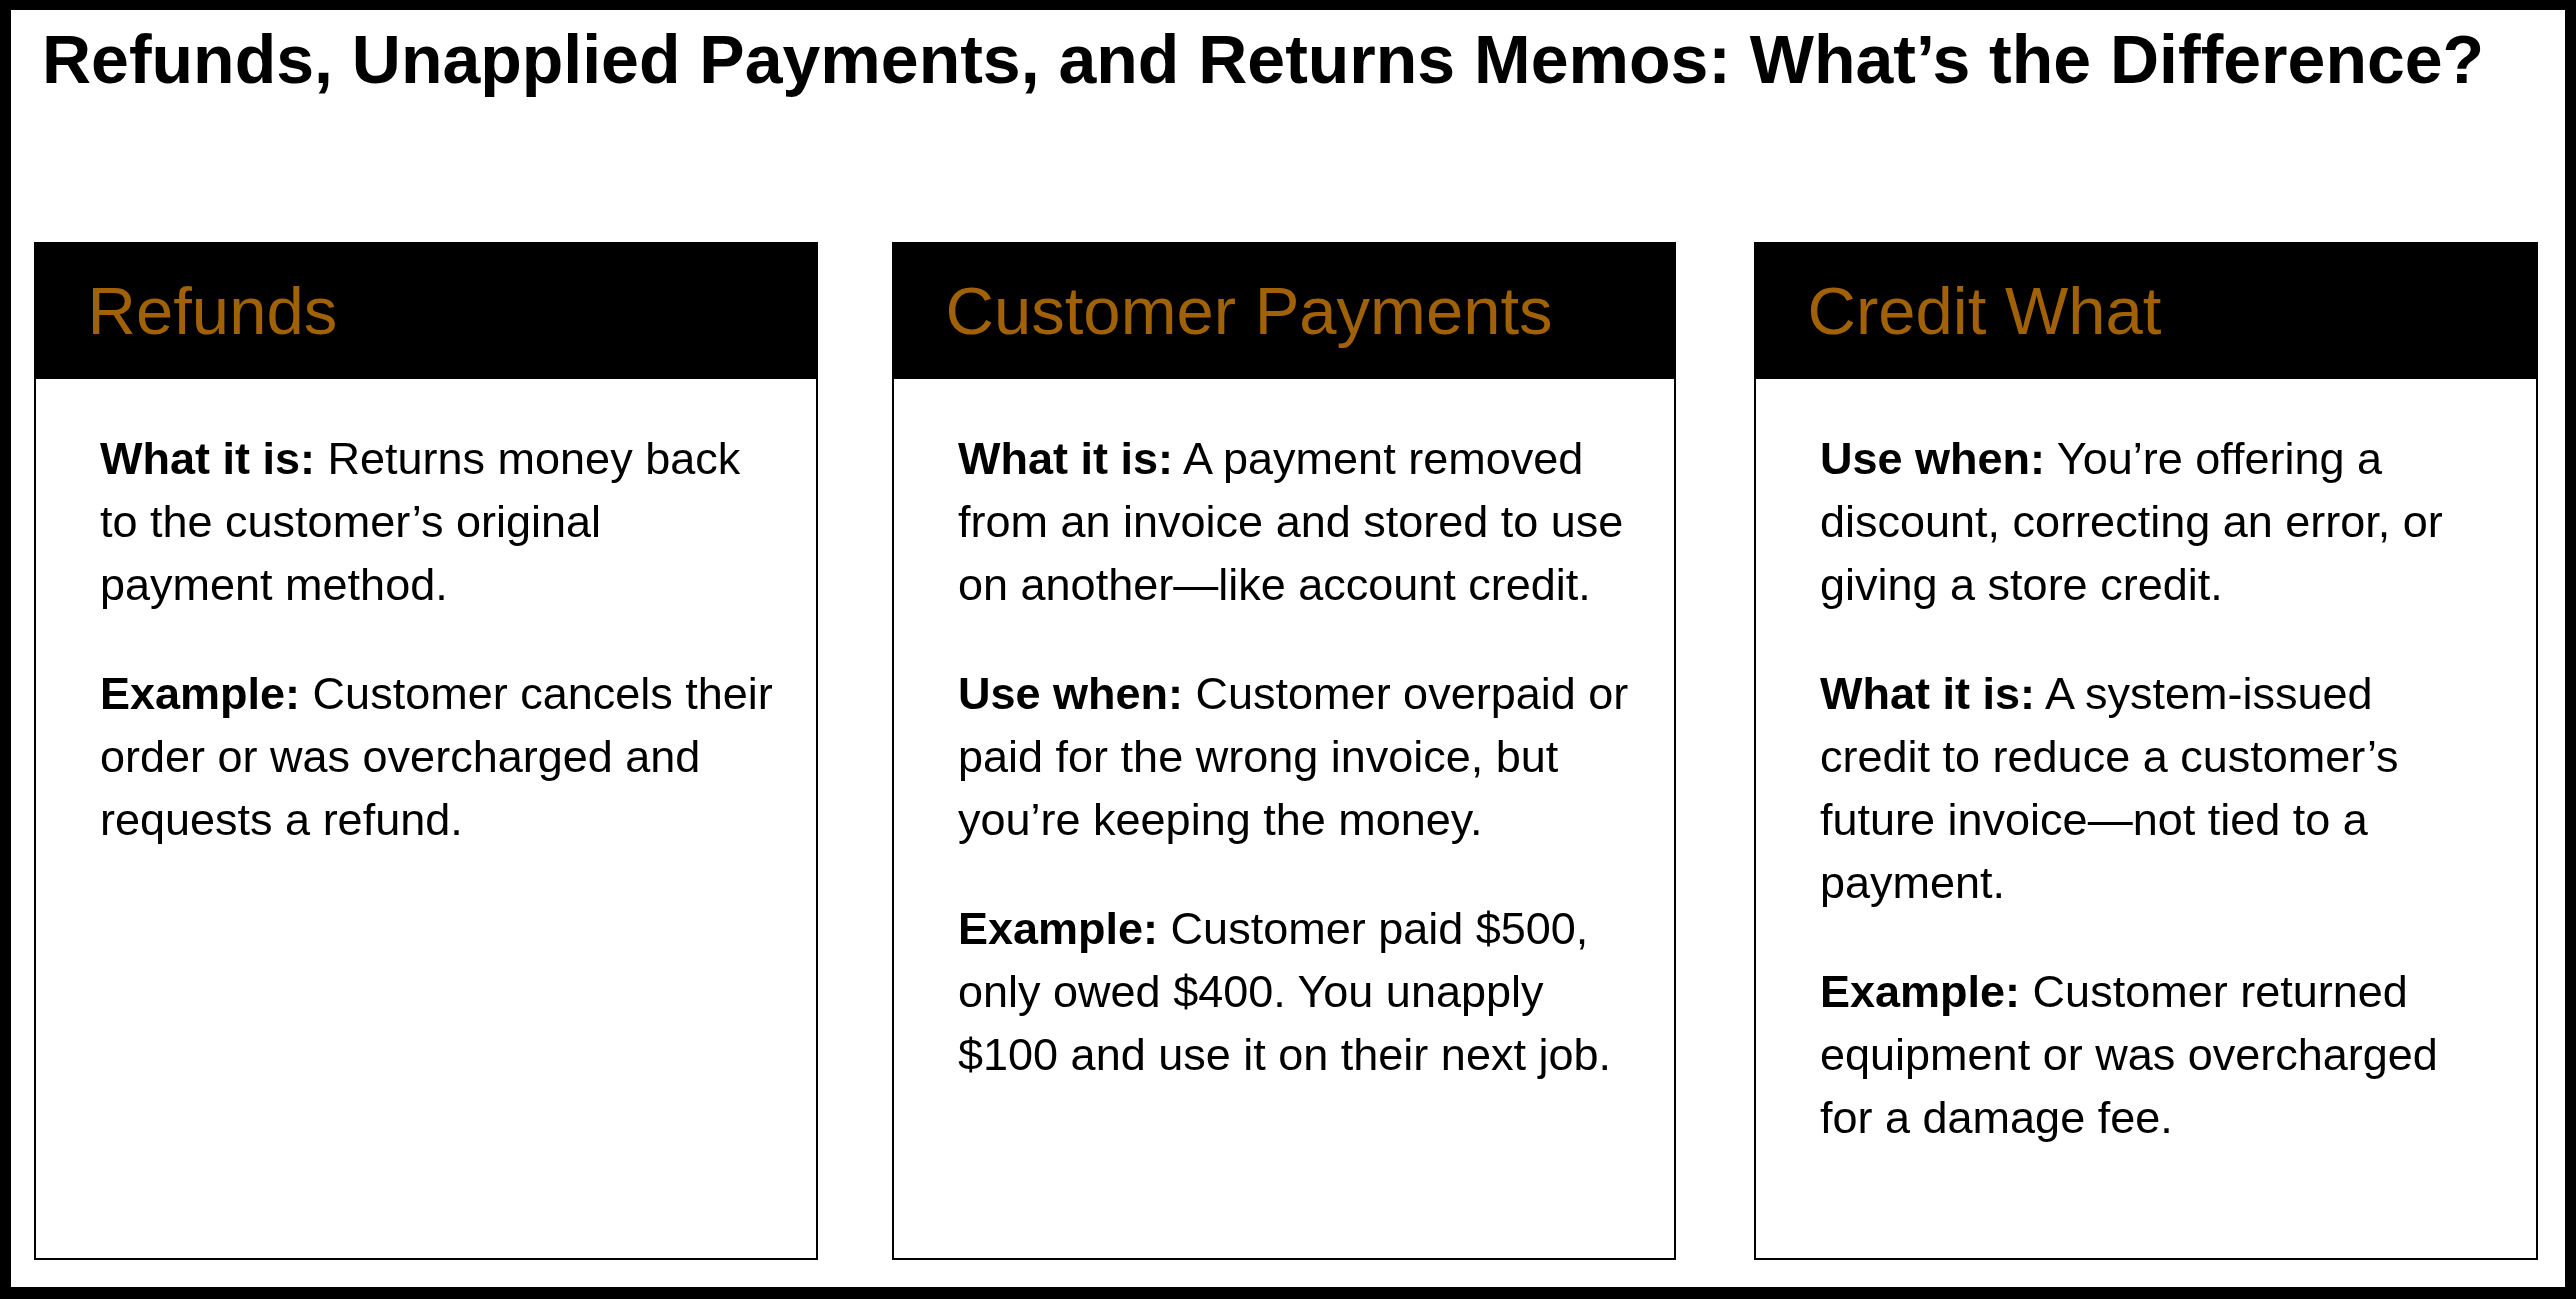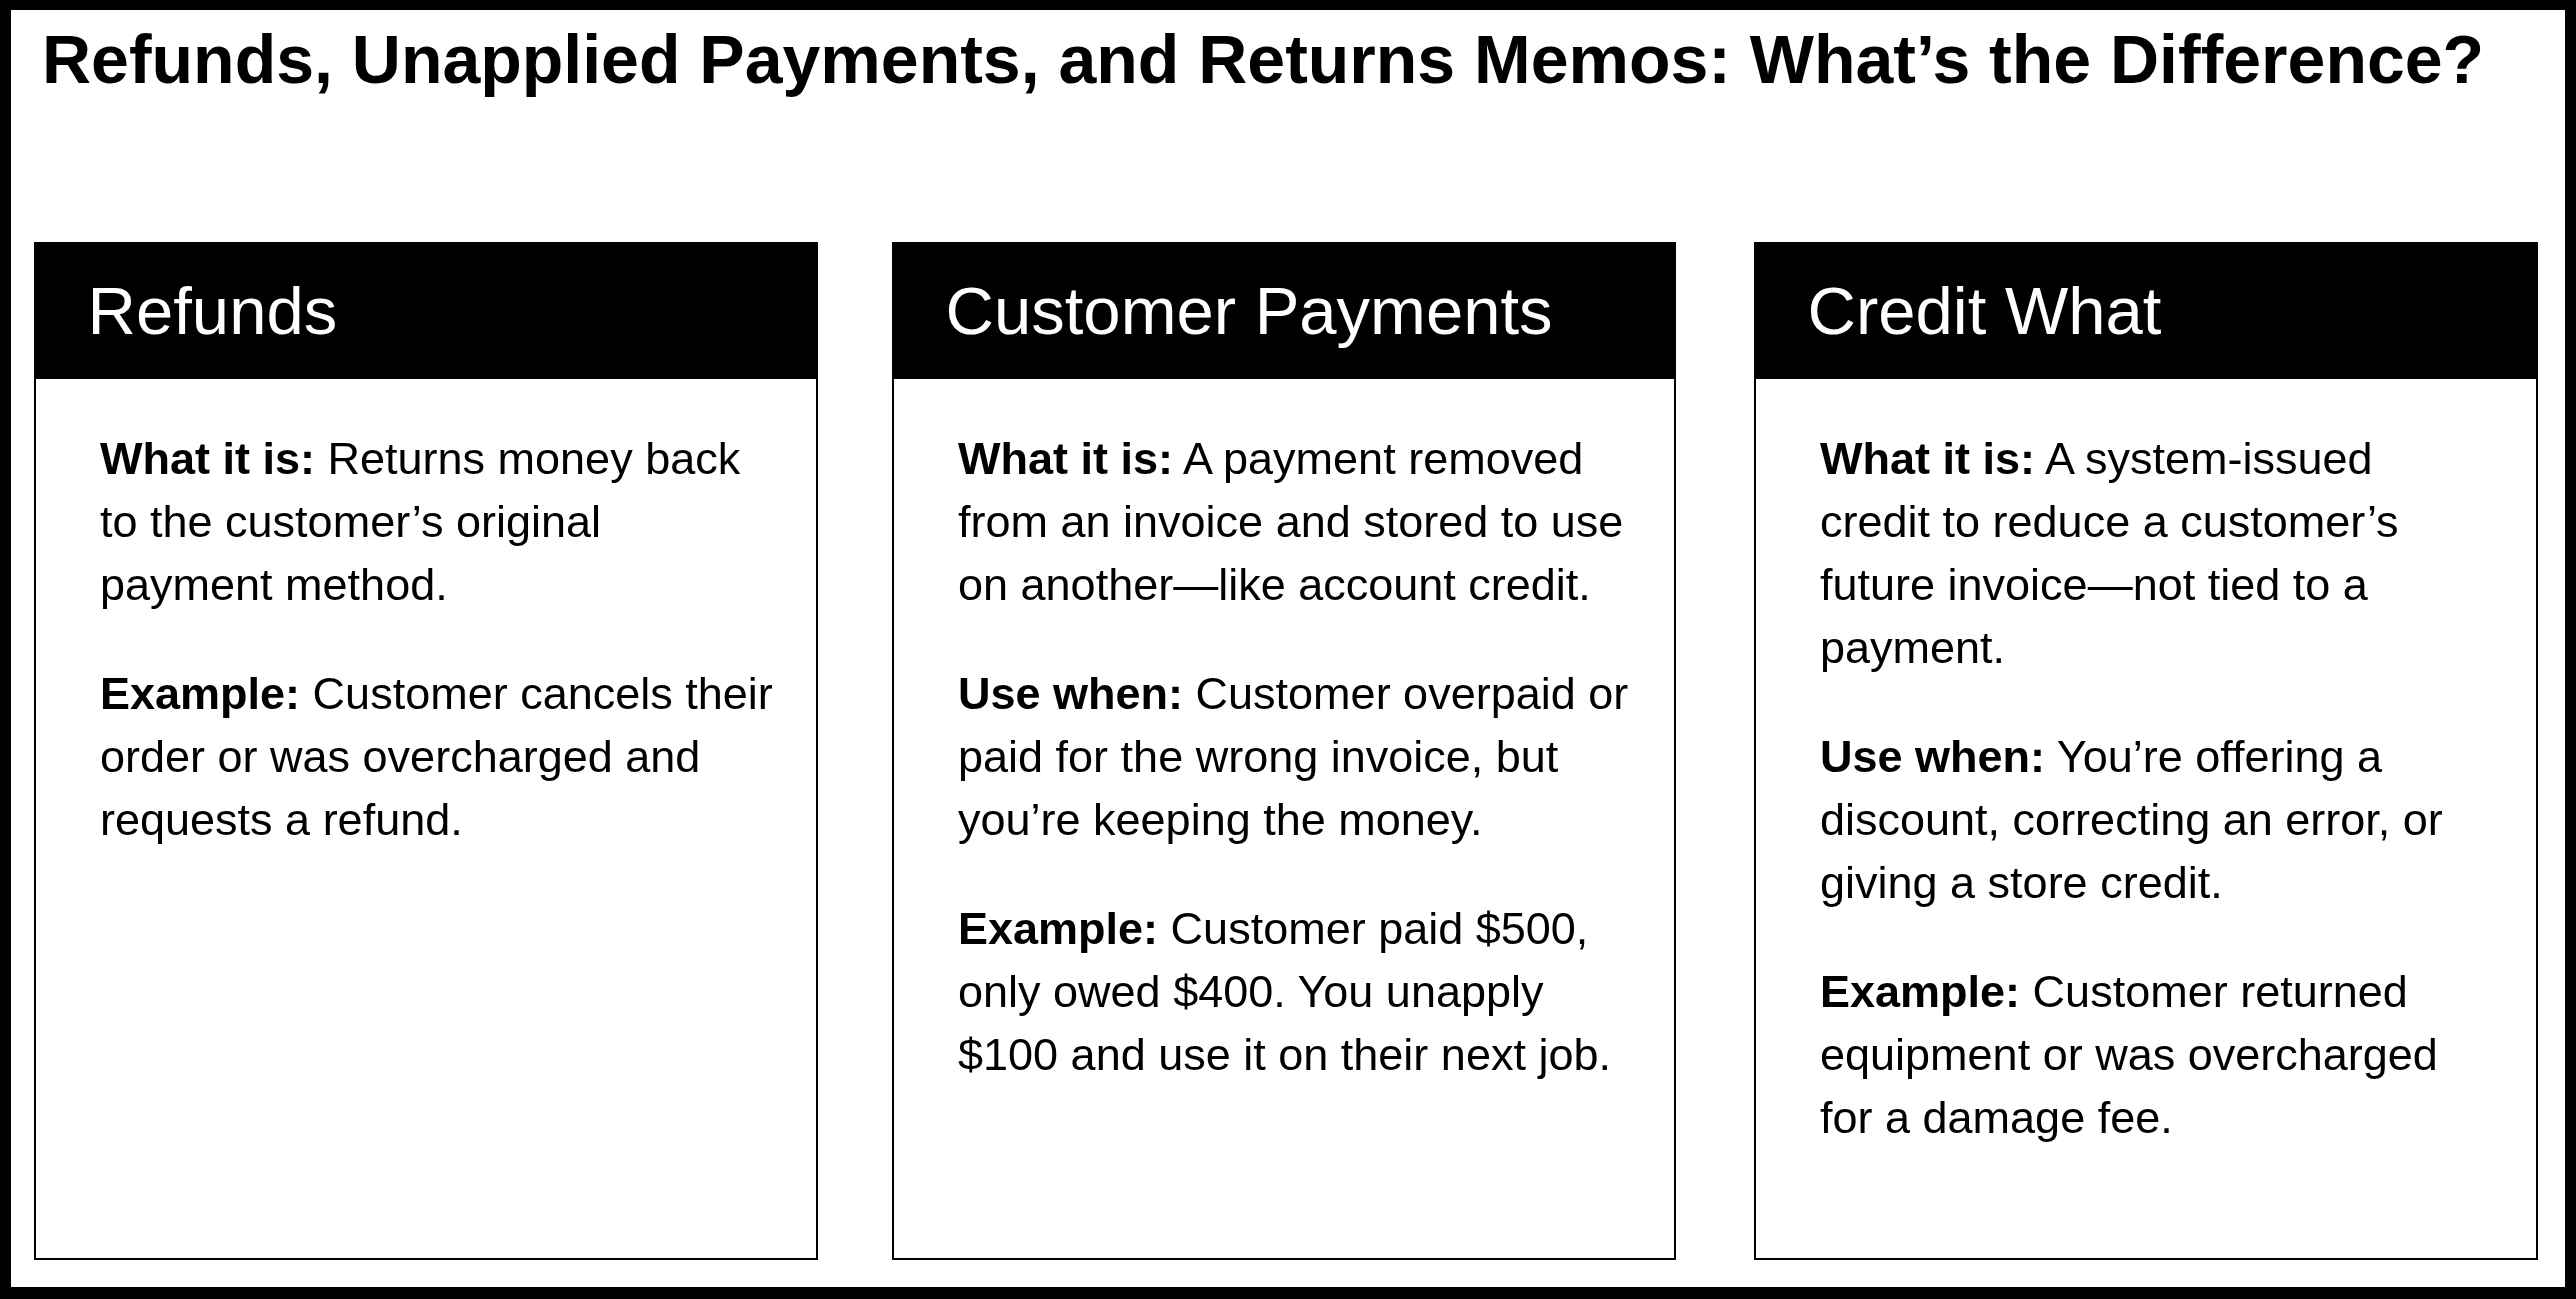--- a/index.html
+++ b/index.html
@@ -45,21 +45,21 @@
     height: 1018px;
     box-sizing: border-box;
     border: 2.4px solid #000000;
     background: #ffffff;
   }
   .card-header {
     background: #000000;
     height: 137px;
     margin: -2.4px -2.4px 0 -2.4px;
     padding-left: 54px;
-    color: #ffffff;
+    color: #a16207;
     font-size: 67px;
     font-weight: normal;
     line-height: 137px;
     white-space: nowrap;
   }
   .card-body {
     padding: 48px 43px 0 52px;
     font-size: 45px;
     line-height: 63px;
   }
@@ -90,18 +90,18 @@
   <div class="card-body">
     <p><span class="label">What it is:</span> <span>A payment removed from an invoice and stored to use on another—like account credit.</span></p>
     <p><span class="label">Use when:</span> <span>Customer overpaid or paid for the wrong invoice, but you’re keeping the money.</span></p>
     <p><span class="label">Example:</span> <span>Customer paid $500, only owed $400. You unapply $100 and use it on their next job.</span></p>
   </div>
 </section>
 
 <section class="card" style="left:1754px;">
   <div class="card-header">Credit What</div>
   <div class="card-body">
+    <p><span class="label">Use when:</span> <span>You’re offering a discount, correcting an error, or giving a store credit.</span></p>
     <p><span class="label">What it is:</span> <span>A system-issued credit to reduce a customer’s future invoice—not tied to a payment.</span></p>
-    <p><span class="label">Use when:</span> <span>You’re offering a discount, correcting an error, or giving a store credit.</span></p>
     <p><span class="label">Example:</span> <span>Customer returned equipment or was overcharged for a damage fee.</span></p>
   </div>
 </section>
 
 
 </body></html>

